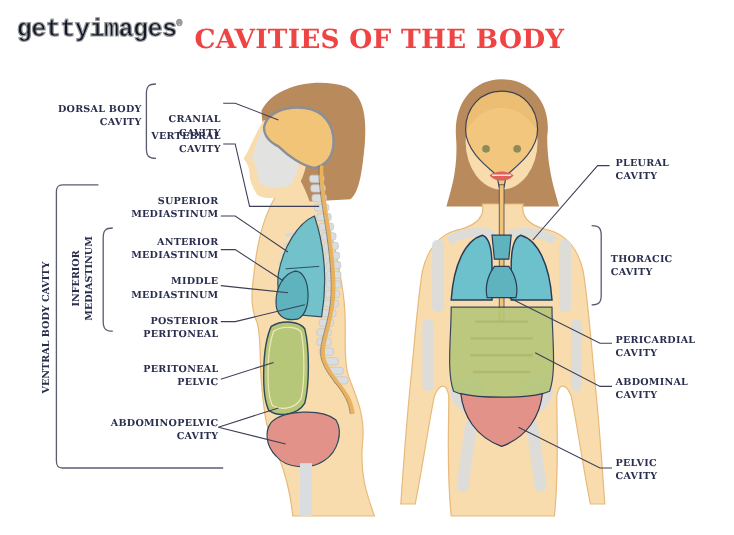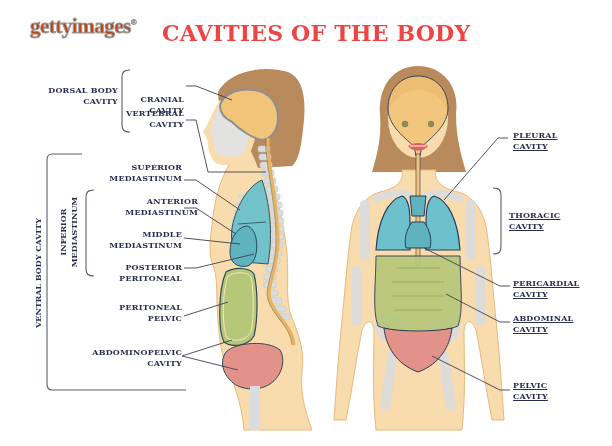--- a/index.html
+++ b/index.html
@@ -1,23 +1,23 @@
 <!DOCTYPE html>
 <html><head>
 <meta charset="utf-8">
 <style>
   html, body { margin:0; padding:0; background:#ffffff; }
   body { width:612px; height:446px; position:relative; overflow:hidden; font-family:"DejaVu Serif", serif; }
   .stage { position:absolute; left:0; top:0; width:612px; height:446px; }
-  .watermark { position:absolute; left:30px; top:14px; font-family:Liberation Serif, serif; font-size:21px; letter-spacing:-0.5px; color:#c2410c; -webkit-text-stroke:1px #9a9a9a; font-weight:bold; }
+  .watermark { position:absolute; left:14px; top:14px; font-family:Liberation Mono, monospace; font-size:21px; letter-spacing:-0.5px; color:#0f172a; -webkit-text-stroke:1px #9a9a9a; font-weight:bold; }
   .watermark sup { font-size:8px; -webkit-text-stroke:0.6px #9a9a9a; }
   .title { position:absolute; left:162px; top:20px; font-family:"DejaVu Serif", serif; font-weight:bold; font-size:22px; color:#ef4444; letter-spacing:0.2px; white-space:nowrap; }
   .lbl { position:absolute; font-family:"DejaVu Serif", serif; font-weight:bold; font-size:8px; line-height:11px; color:#2b2f4f; letter-spacing:0.2px; white-space:pre; }
   .r { text-align:right; }
-  .l { text-align:left;text-decoration:underline; }
+  .l { text-align:left; }
   .vert { position:absolute; font-family:"DejaVu Serif", serif; font-weight:bold; font-size:8px; line-height:11px; color:#2b2f4f; white-space:pre; transform:rotate(-90deg); transform-origin:left top; text-align:center; }
   svg { position:absolute; left:0; top:0; }
 </style>
 </head>
 <body>
 
 <div class="stage">
 
   <svg width="612" height="446" viewBox="0 0 612 446">
 
@@ -168,21 +168,21 @@
 
   <div class="lbl r" style="left:26px; top:85px; width:92px;">DORSAL BODY
 CAVITY</div>
   <div class="lbl r" style="left:120px; top:94px; width:64px;">CRANIAL
 CAVITY</div>
   <div class="lbl r" style="left:120px; top:108px; width:64px;">VERTEBRAL
 CAVITY</div>
 
   <div class="lbl r" style="left:86px; top:162px; width:96px;">SUPERIOR
 MEDIASTINUM</div>
-  <div class="lbl r" style="left:86px; top:196px; width:96px;margin-left:16px;">ANTERIOR
+  <div class="lbl r" style="left:86px; top:196px; width:96px;">ANTERIOR
 MEDIASTINUM</div>
   <div class="lbl r" style="left:86px; top:229px; width:96px;">MIDDLE
 MEDIASTINUM</div>
   <div class="lbl r" style="left:86px; top:262px; width:96px;">POSTERIOR
 PERITONEAL</div>
   <div class="lbl r" style="left:86px; top:302px; width:96px;">PERITONEAL
 PELVIC</div>
   <div class="lbl r" style="left:66px; top:347px; width:116px;">ABDOMINOPELVIC
 CAVITY</div>
 

